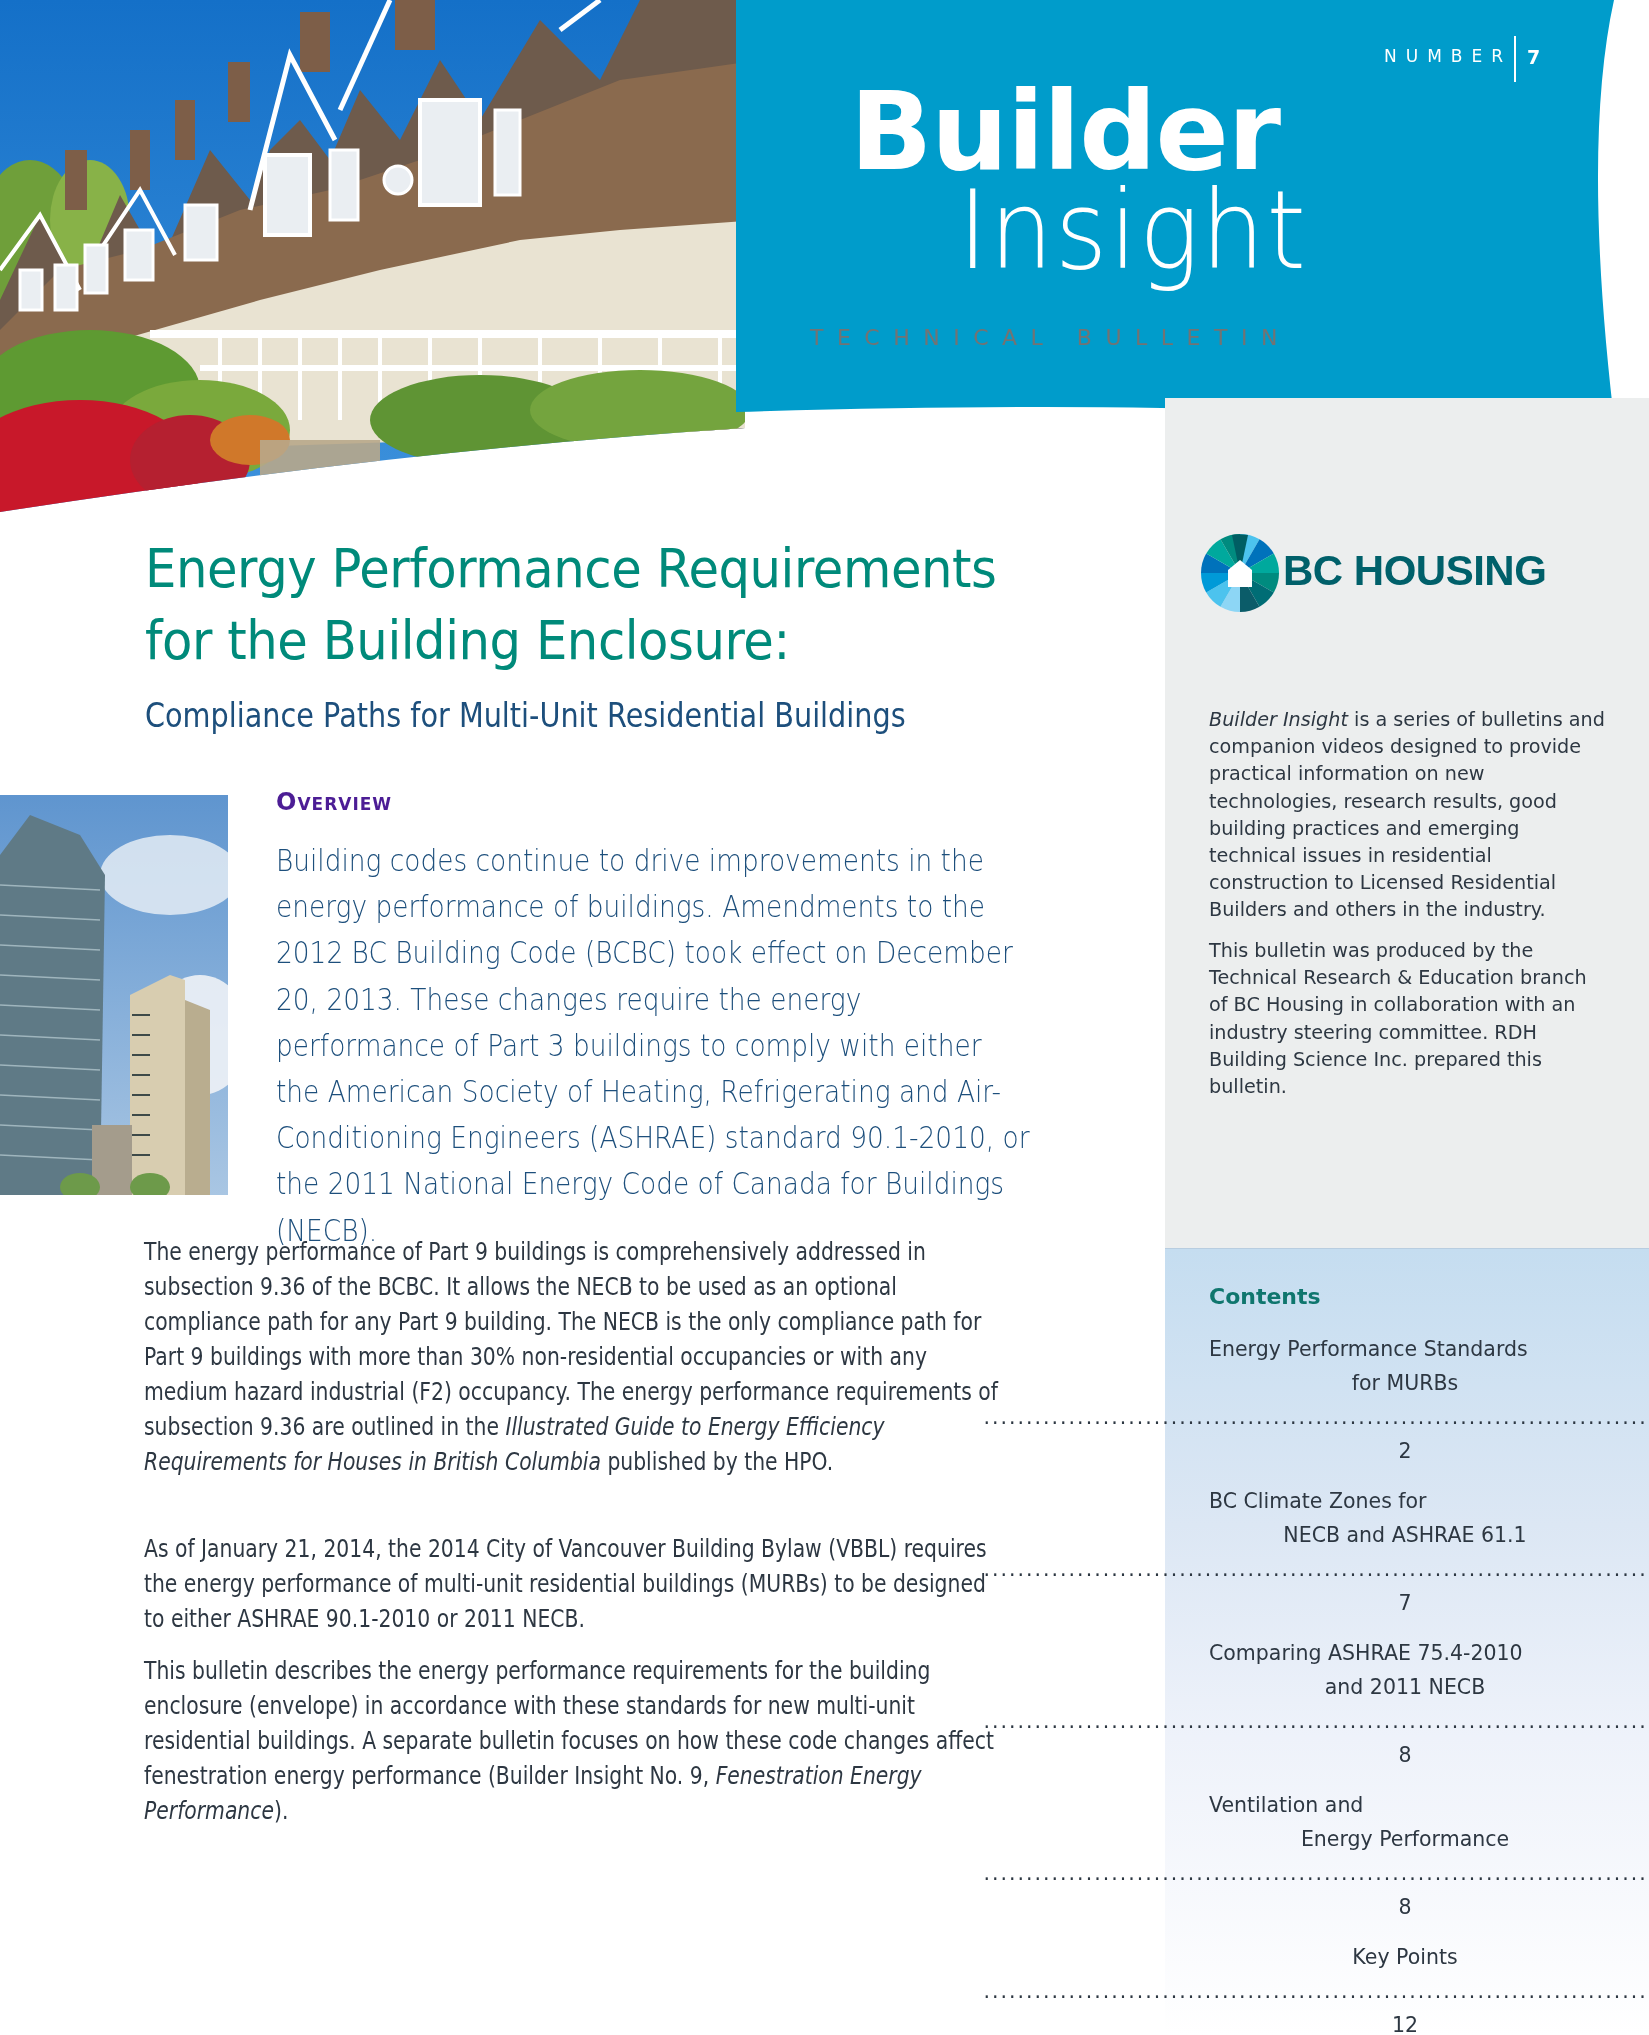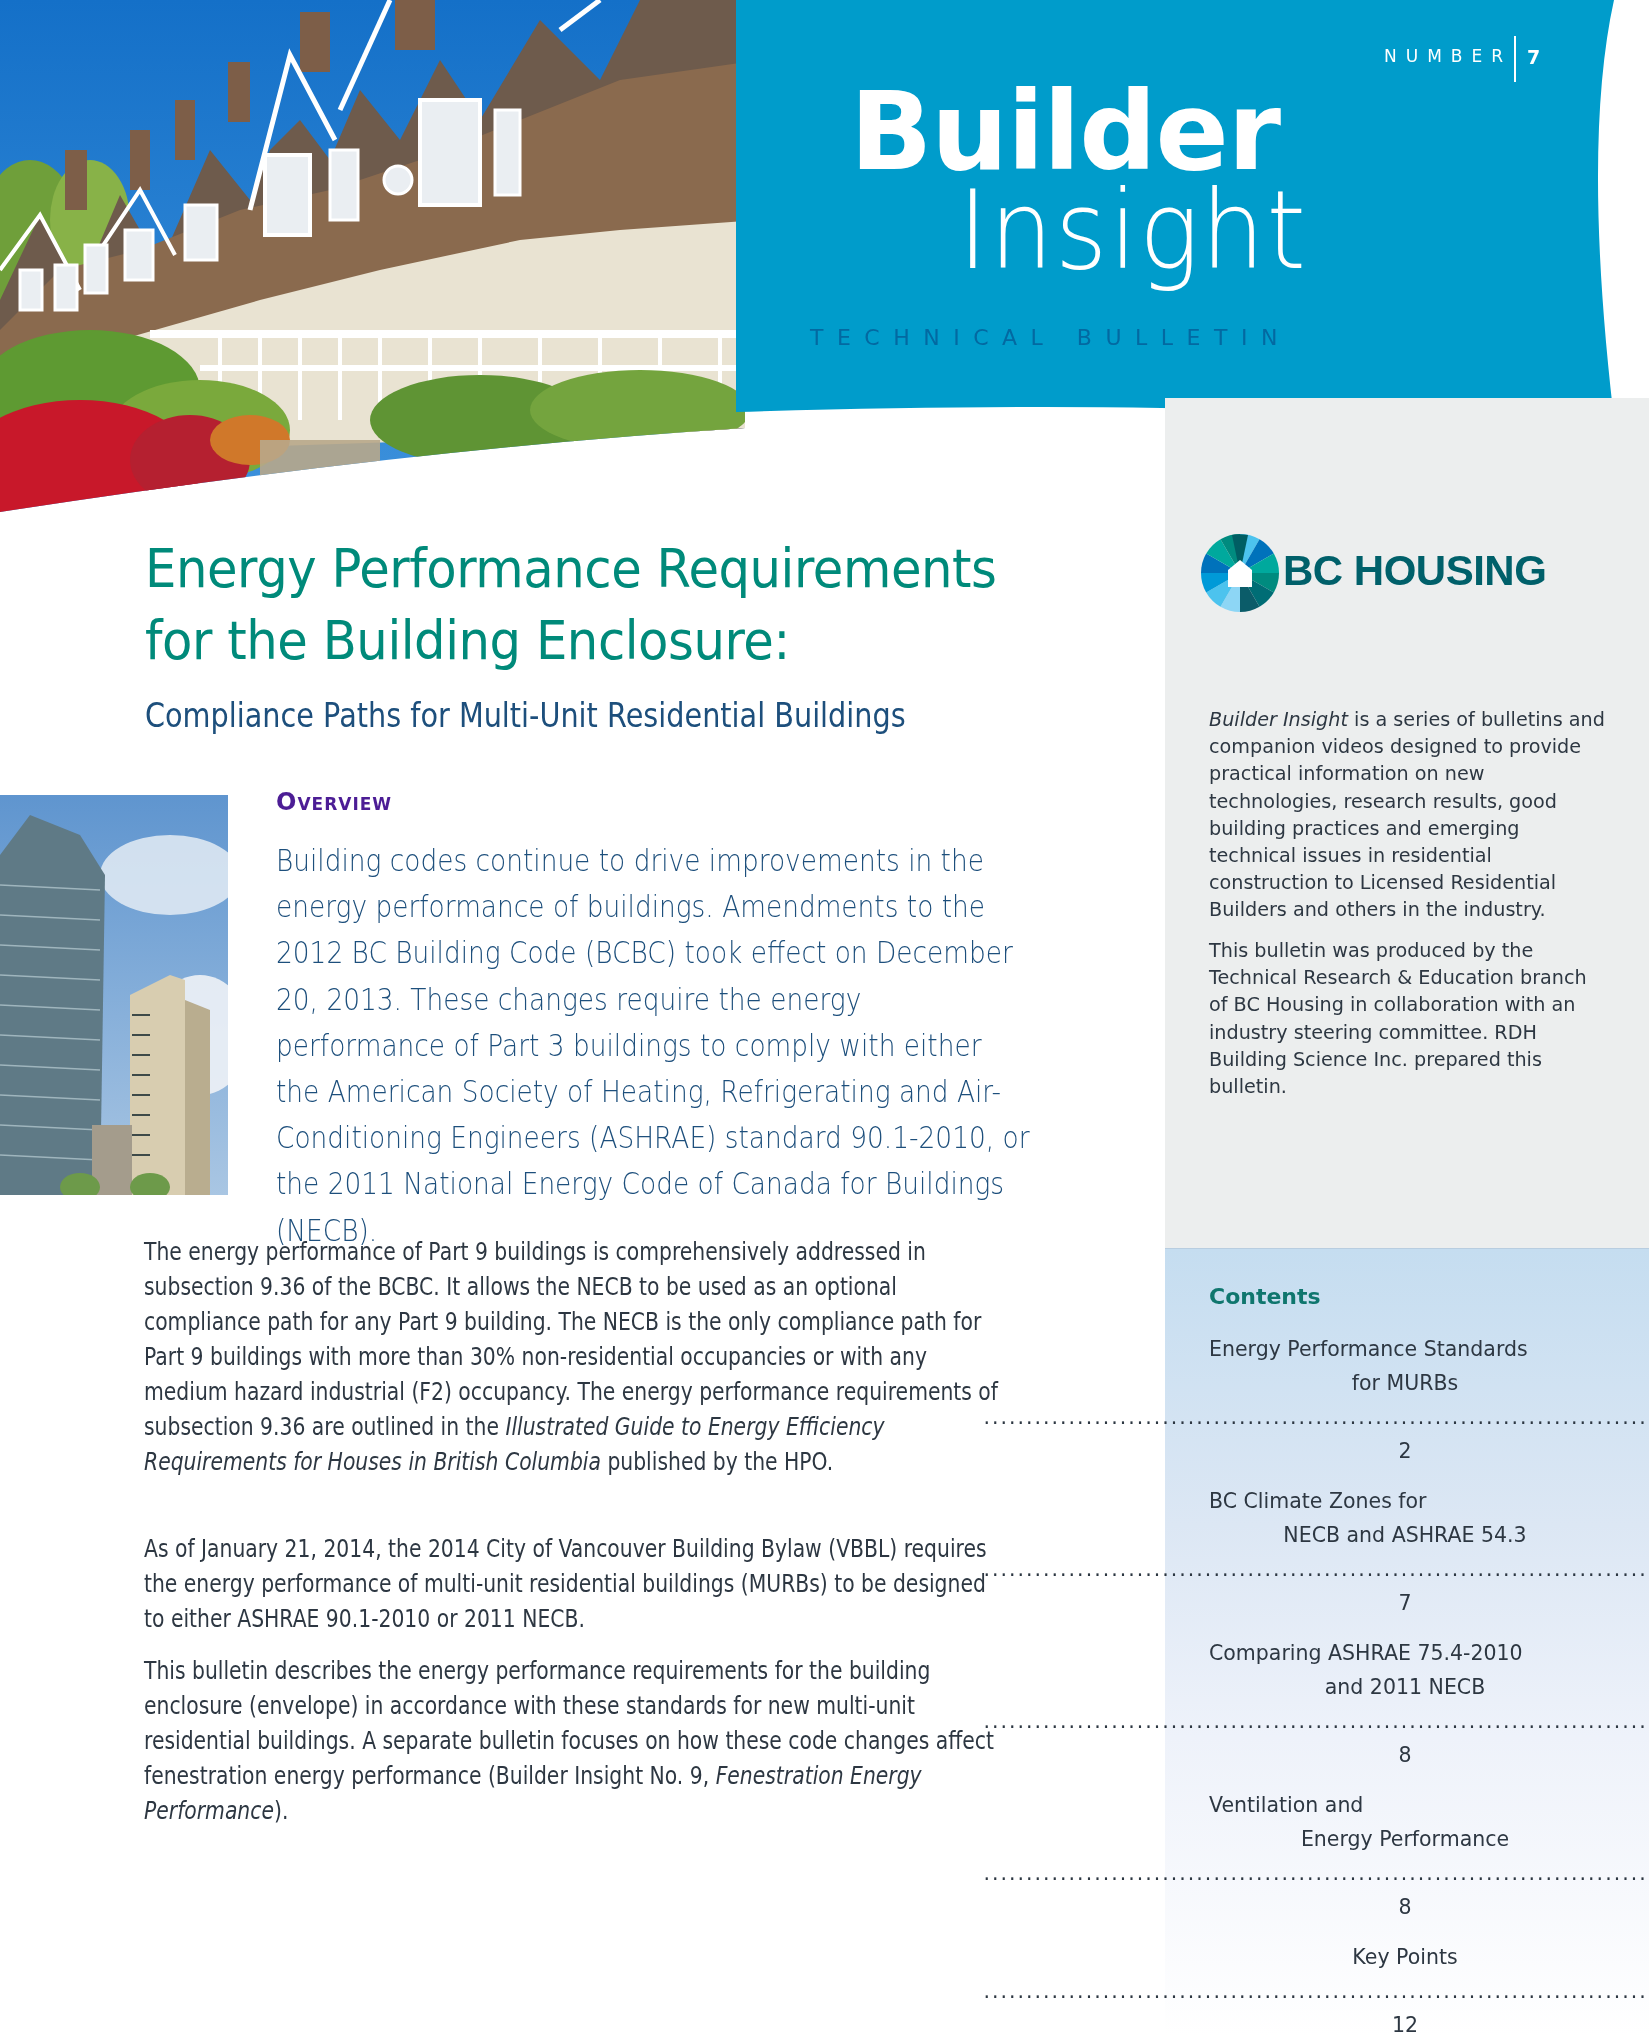--- a/index.html
+++ b/index.html
@@ -35,21 +35,21 @@
     font-size: 108px; font-weight: bold; line-height: 1; letter-spacing: -1px;
     font-family: "DejaVu Sans", sans-serif;
   }
   .banner-insight {
     position: absolute; left: 958px; top: 172px; color: #ffffff;
     font-size: 108px; font-weight: normal; line-height: 1.1; letter-spacing: 2px;
     font-family: "DejaVu Sans", sans-serif; transform: scaleX(0.93); transform-origin: left top;
     font-weight: 200;
   }
   .banner-subtitle {
-    position: absolute; left: 810px; top: 325px; color: #0369a1;
+    position: absolute; left: 810px; top: 325px; color: #737373;
     font-size: 22px; letter-spacing: 13.5px; font-family: "DejaVu Sans", sans-serif;
   }
 
   
   #sidebar-grey {
     left: 1165px; top: 398px; width: 484px; height: 850px; background: #eceeee;
   }
   #sidebar-contents {
     left: 1165px; top: 1248px; width: 484px; height: 787px;
     background: linear-gradient(to bottom, #c5ddf0 0%, #dce7f4 35%, #eef2fa 62%, #ffffff 100%);
@@ -245,21 +245,21 @@
     <div>Energy Performance Standards</div>
     <div class="toc-line">
         <span>for MURBs</span>
         <span class="leader"></span>
         <span class="page">2</span>
       </div>
   </a>
   <a class="toc-item">
     <div>BC Climate Zones for</div>
     <div class="toc-line">
-        <span>NECB and ASHRAE 54.3</span>
+        <span>NECB and ASHRAE 61.1</span>
         <span class="leader"></span>
         <span class="page">7</span>
       </div>
   </a>
   <a class="toc-item">
     <div>Comparing ASHRAE 75.4-2010</div>
     <div class="toc-line">
         <span>and 2011 NECB</span>
         <span class="leader"></span>
         <span class="page">8</span>

